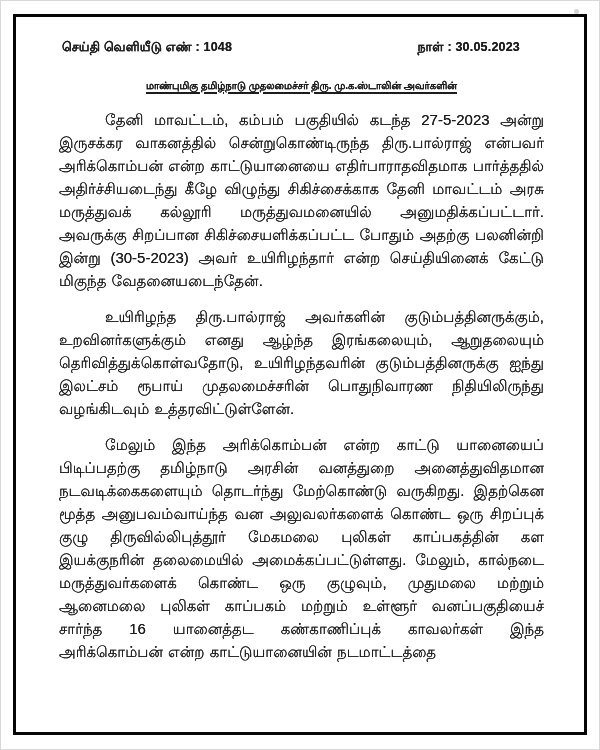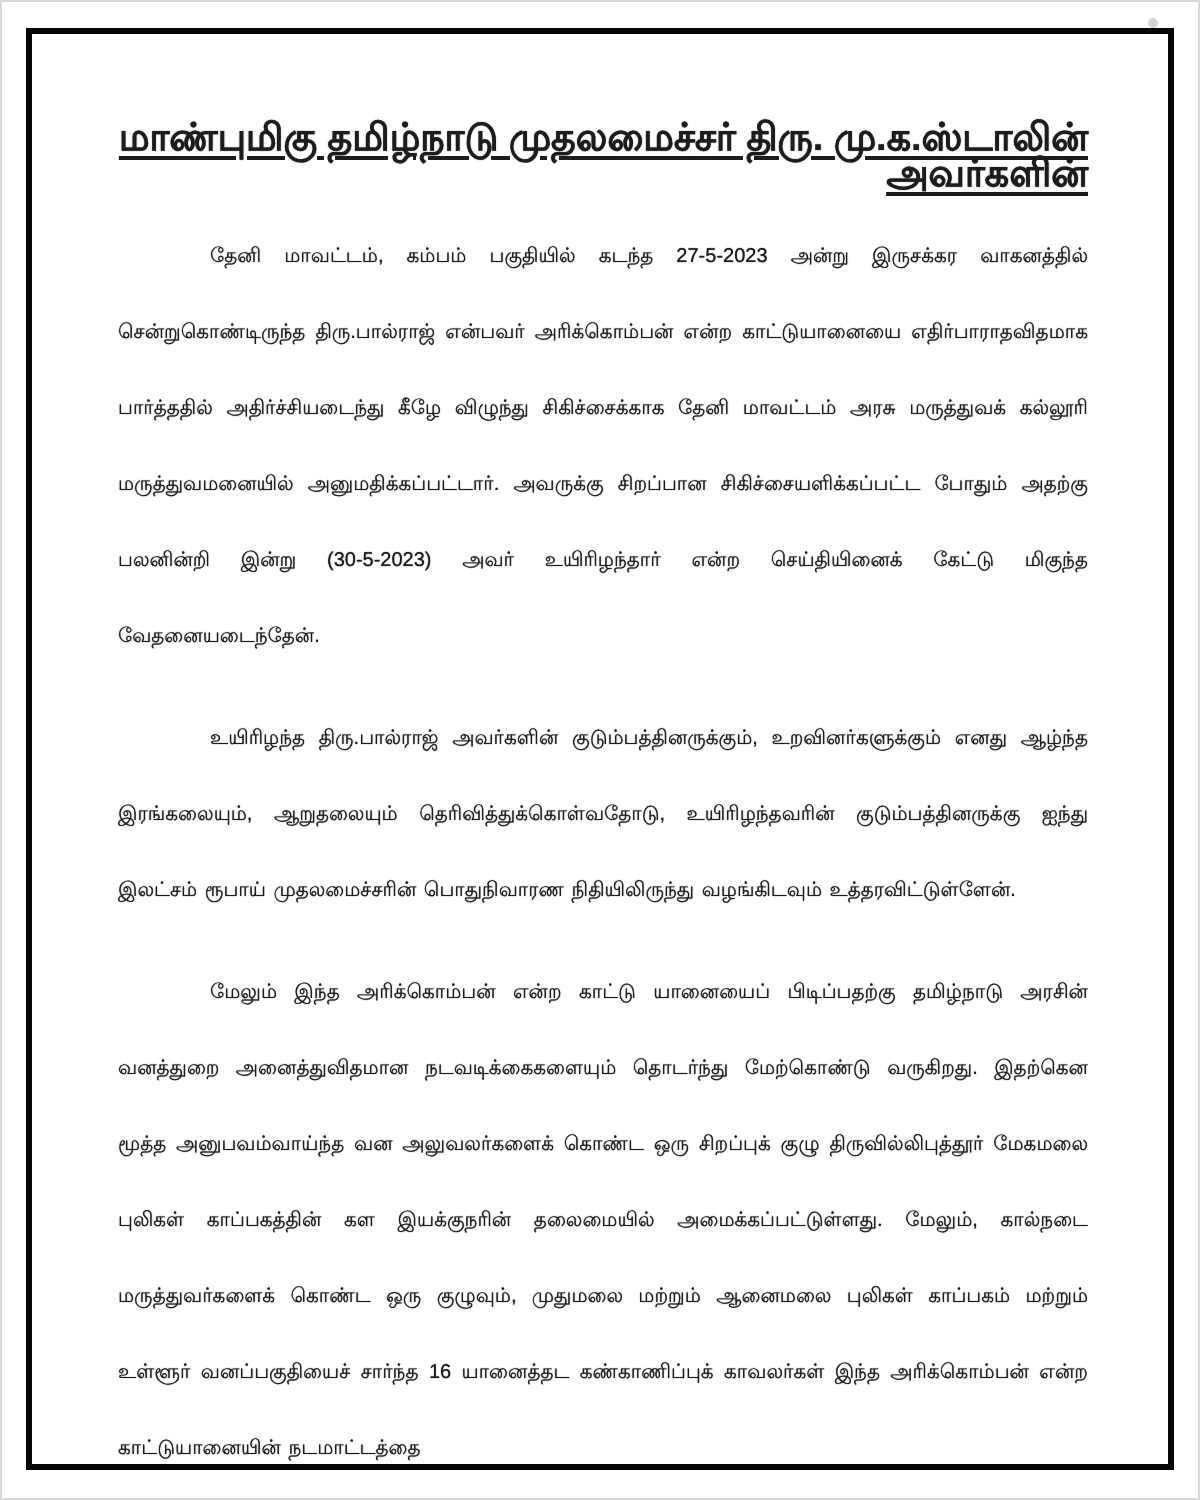--- a/index.html
+++ b/index.html
@@ -36,36 +36,36 @@
     justify-content: space-between;
     align-items: baseline;
     font-size: 12.5px;
     font-weight: bold;
     letter-spacing: 0.2px;
     padding-left: 3px;
   }
   .doc-header .date { margin-right: 24px; }
 
   .title-line {
-    text-align: right;
-    font-size: 19px;
+    text-align: center;
+    font-size: 10px;
     font-weight: bold;
     margin-top: 21px;
     line-height: 18px;
   }
   .title-line .underlined {
     text-decoration: underline;
     text-underline-offset: 3px;
     text-decoration-thickness: 1.5px;
   }
   .subtitle-line { margin-top: 15px; }
 
   .body-text {
-    font-size: 10px;
-    line-height: 38px;
+    font-size: 15px;
+    line-height: 23px;
     text-align: justify;
     text-indent: 46px;
     margin: 0 0 13px 0;
     word-spacing: 1px;
   }
   .body-text.first { margin-top: 13px; }
 
   
   .scan-speck {
     position: absolute;
@@ -79,20 +79,24 @@
   }
 </style>
 </head>
 <body>
 
 <div class="page">
   <div class="scan-speck"></div>
 
   <div class="frame">
 
+    <div class="doc-header">
+      <span class="release-no">செய்தி வெளியீடு எண் : 1048</span>
+      <span class="date">நாள் : 30.05.2023</span>
+    </div>
 
     <div class="title-line">
       <span class="underlined">மாண்புமிகு தமிழ்நாடு முதலமைச்சர் திரு. மு.க.ஸ்டாலின் அவர்களின்</span>
     </div>
 
 
     <p class="body-text first">தேனி மாவட்டம், கம்பம் பகுதியில் கடந்த 27-5-2023 அன்று இருசக்கர வாகனத்தில் சென்றுகொண்டிருந்த திரு.பால்ராஜ் என்பவர் அரிக்கொம்பன் என்ற காட்டுயானையை எதிர்பாராதவிதமாக பார்த்ததில் அதிர்ச்சியடைந்து கீழே விழுந்து சிகிச்சைக்காக தேனி மாவட்டம் அரசு மருத்துவக் கல்லூரி மருத்துவமனையில் அனுமதிக்கப்பட்டார். அவருக்கு சிறப்பான சிகிச்சையளிக்கப்பட்ட போதும் அதற்கு பலனின்றி இன்று (30-5-2023) அவர் உயிரிழந்தார் என்ற செய்தியினைக் கேட்டு மிகுந்த வேதனையடைந்தேன்.</p>
 
     <p class="body-text">உயிரிழந்த திரு.பால்ராஜ் அவர்களின் குடும்பத்தினருக்கும், உறவினர்களுக்கும் எனது ஆழ்ந்த இரங்கலையும், ஆறுதலையும் தெரிவித்துக்கொள்வதோடு, உயிரிழந்தவரின் குடும்பத்தினருக்கு ஐந்து இலட்சம் ரூபாய் முதலமைச்சரின் பொதுநிவாரண நிதியிலிருந்து வழங்கிடவும் உத்தரவிட்டுள்ளேன்.</p>
 

